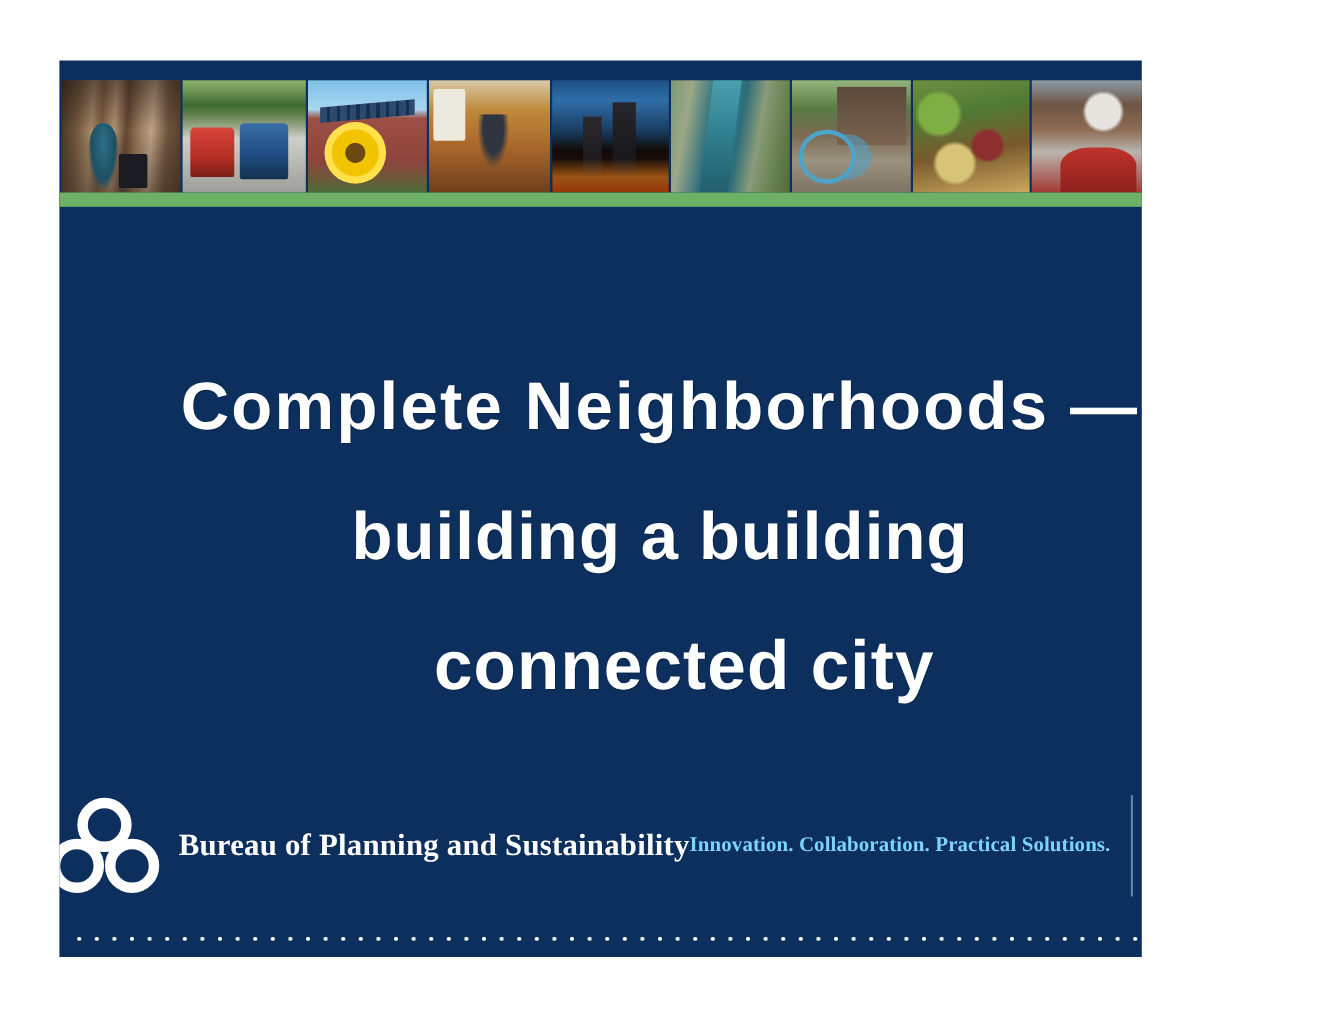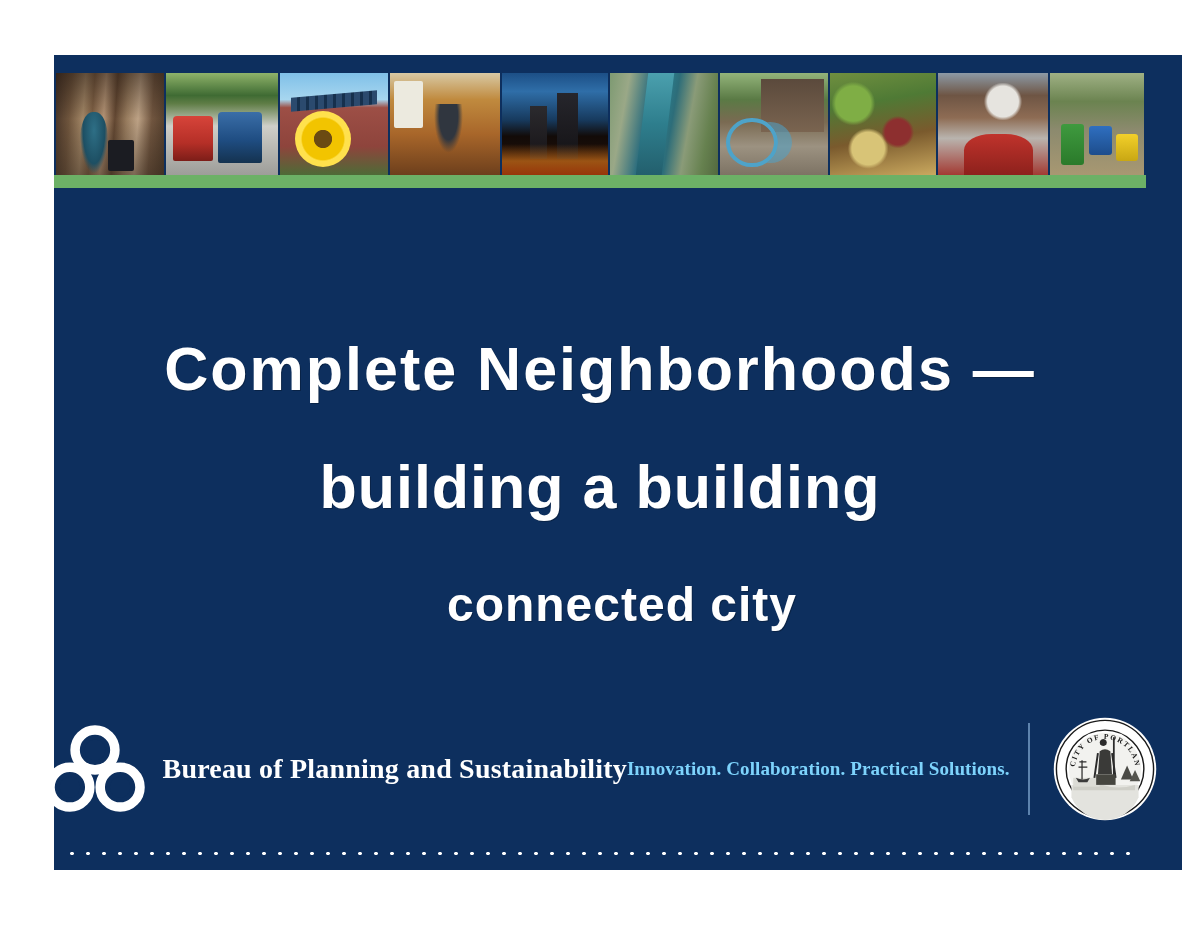--- a/index.html
+++ b/index.html
@@ -10,21 +10,21 @@
     width: 1200px;
     height: 927px;
     overflow: hidden;
     font-family: "Liberation Sans", sans-serif;
   }
 
   #slide-root {
     position: absolute;
     left: 54px;
     top: 55px;
-    width: 1128px;
+    width: 984px;
     height: 815px;
     background: #0d2f5e;
     box-sizing: border-box;
     overflow: hidden;
   }
 
   
   .photo-strip {
     position: absolute;
     left: 0;
@@ -225,21 +225,21 @@
     font-family: "Liberation Sans", sans-serif;
     font-weight: bold;
     font-size: 62px;
     line-height: 118px;
     letter-spacing: 1.5px;
     white-space: pre;
     text-shadow: 1px 1px 0 rgba(0,0,0,.25);
   }
   .title-line.l1 { font-size: 61px; letter-spacing: 2px; }
   .title-line.l2 { font-size: 61px; letter-spacing: 1px; }
-  .title-line.l3 { font-size: 48px; letter-spacing: 1px; padding-left: 44px; }
+  .title-line.l3 { font-size: 63px; letter-spacing: 1px; padding-left: 44px; }
 
   
   .footer-row {
     position: absolute;
     left: 0;
     bottom: 48px;
     width: 1092px;
     display: flex;
     justify-content: center;
     align-items: center;

